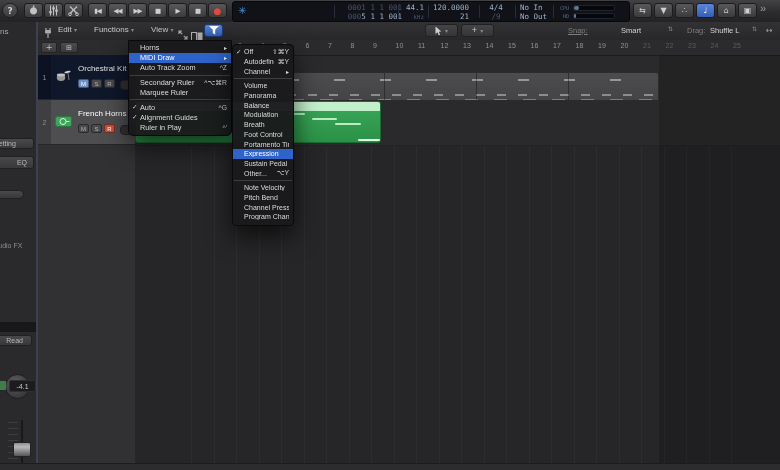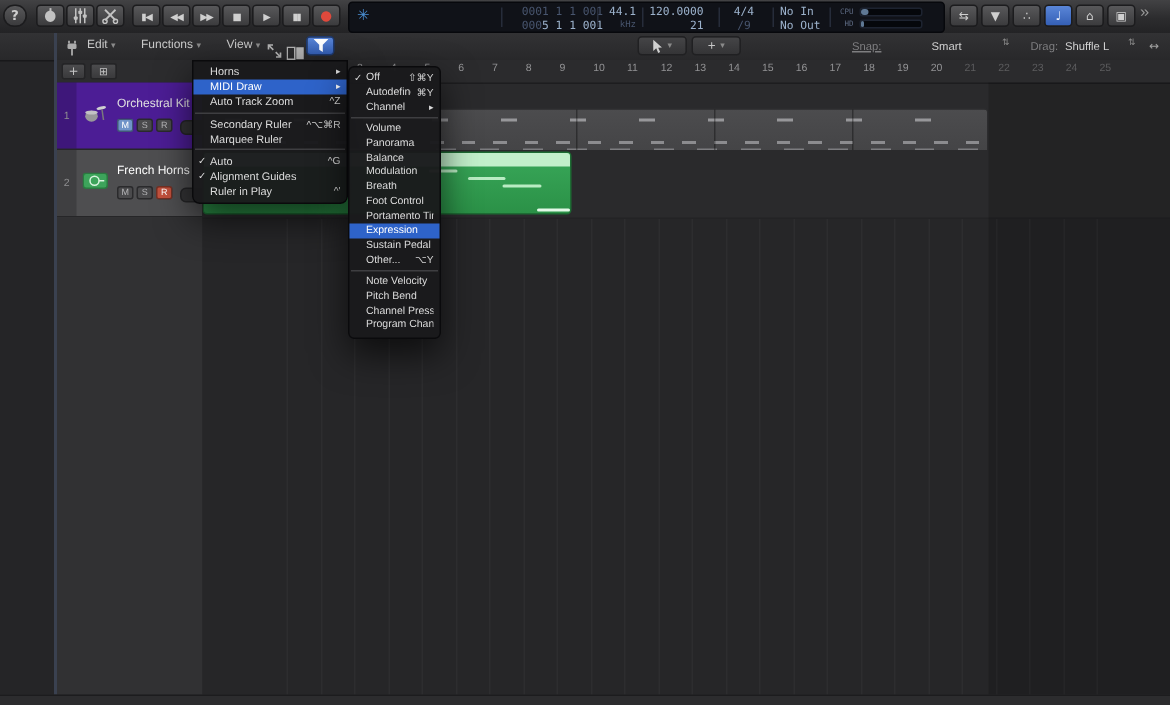--- a/index.html
+++ b/index.html
@@ -293,29 +293,44 @@
 
     <span class="snap-label" style="left:568px;text-decoration:underline;">Snap:</span>
     <span class="snap-value" style="left:621px;">Smart</span>
     <span class="stepper" style="left:668px;">⇅</span>
     <span class="snap-label" style="left:687px;">Drag:</span>
     <span class="snap-value" style="left:710px;">Shuffle L</span>
     <span class="stepper" style="left:752px;">⇅</span>
     <span class="stepper" style="left:766px;top:4px;font-size:8px;color:#a0a0a0;">↔</span>
   </div>
 
+  <div id="inspector" class="abs">
+    <span class="insp-text" style="left:0px;top:5px;color:#a8a8a8;font-size:8px;">ns</span>
+    <div class="insp-btn" style="left:-24px;top:116px;width:58px;height:11px;">Setting</div>
+    <div class="insp-btn" style="left:-24px;top:134px;width:58px;height:13px;justify-content:flex-end;padding-right:6px;">EQ</div>
+    <div class="insp-btn" style="left:-8px;top:168px;width:32px;height:9px;border-radius:5px;"></div>
+    <span class="insp-text" style="left:-20px;top:220px;width:56px;">Audio FX</span>
+    <div class="abs" style="left:0;top:300px;width:36px;height:10px;background:#18181a;"></div>
+    <div class="insp-btn" style="left:-14px;top:313px;width:46px;height:11px;justify-content:flex-end;padding-right:8px;">Read</div>
+    <div id="pan-knob"></div>
+    <div class="abs" style="left:-3px;top:359px;width:9px;height:9px;background:#3f7d4b;border-radius:1px;"></div>
+    <div class="abs" style="left:9px;top:358px;width:25px;height:10px;background:#1c1c1e;border:1px solid #303032;border-radius:2px;color:#c8c8c8;font-size:7px;display:flex;align-items:center;justify-content:center;">-4.1</div>
+    <div id="fader-ticks"></div>
+    <div id="fader-track"></div>
+    <div id="fader-cap"></div>
+  </div>
   <div id="divider" class="abs"></div>
 
   <div id="track-header" class="abs">
     <div id="th-top">
       <div class="th-btn" style="left:3px;width:16px;">+</div>
       <div class="th-btn" style="left:22px;width:18px;font-size:7px;">⊞</div>
     </div>
     <div id="track-list">
-        <div class="track-row" style="top: 15px; background: #4c1d95;">
+        <div class="track-row" style="top: 15px; background: #0f172a;">
           <div class="track-num">1</div>
           <span class="track-icon"><svg width="17" height="15" viewBox="0 0 17 15">
               <ellipse cx="6" cy="9.5" rx="4.2" ry="3.6" fill="#98989a"></ellipse>
               <ellipse cx="6" cy="7" rx="4.2" ry="1.4" fill="#c2c2c4"></ellipse>
               <ellipse cx="12.5" cy="4" rx="3.2" ry="1.1" fill="#cfcfd1" transform="rotate(-12 12.5 4)"></ellipse>
               <line x1="13" y1="5" x2="14" y2="12" stroke="#7a7a7c" stroke-width="1"></line>
             </svg></span>
           <div class="track-name" style="">Orchestral Kit</div>
           <div class="msr" style="left:40px;background:#6f93c8;color:#fff;border-color:rgba(0,0,0,.4);">M</div>
           <div class="msr" style="left:53px;">S</div>

